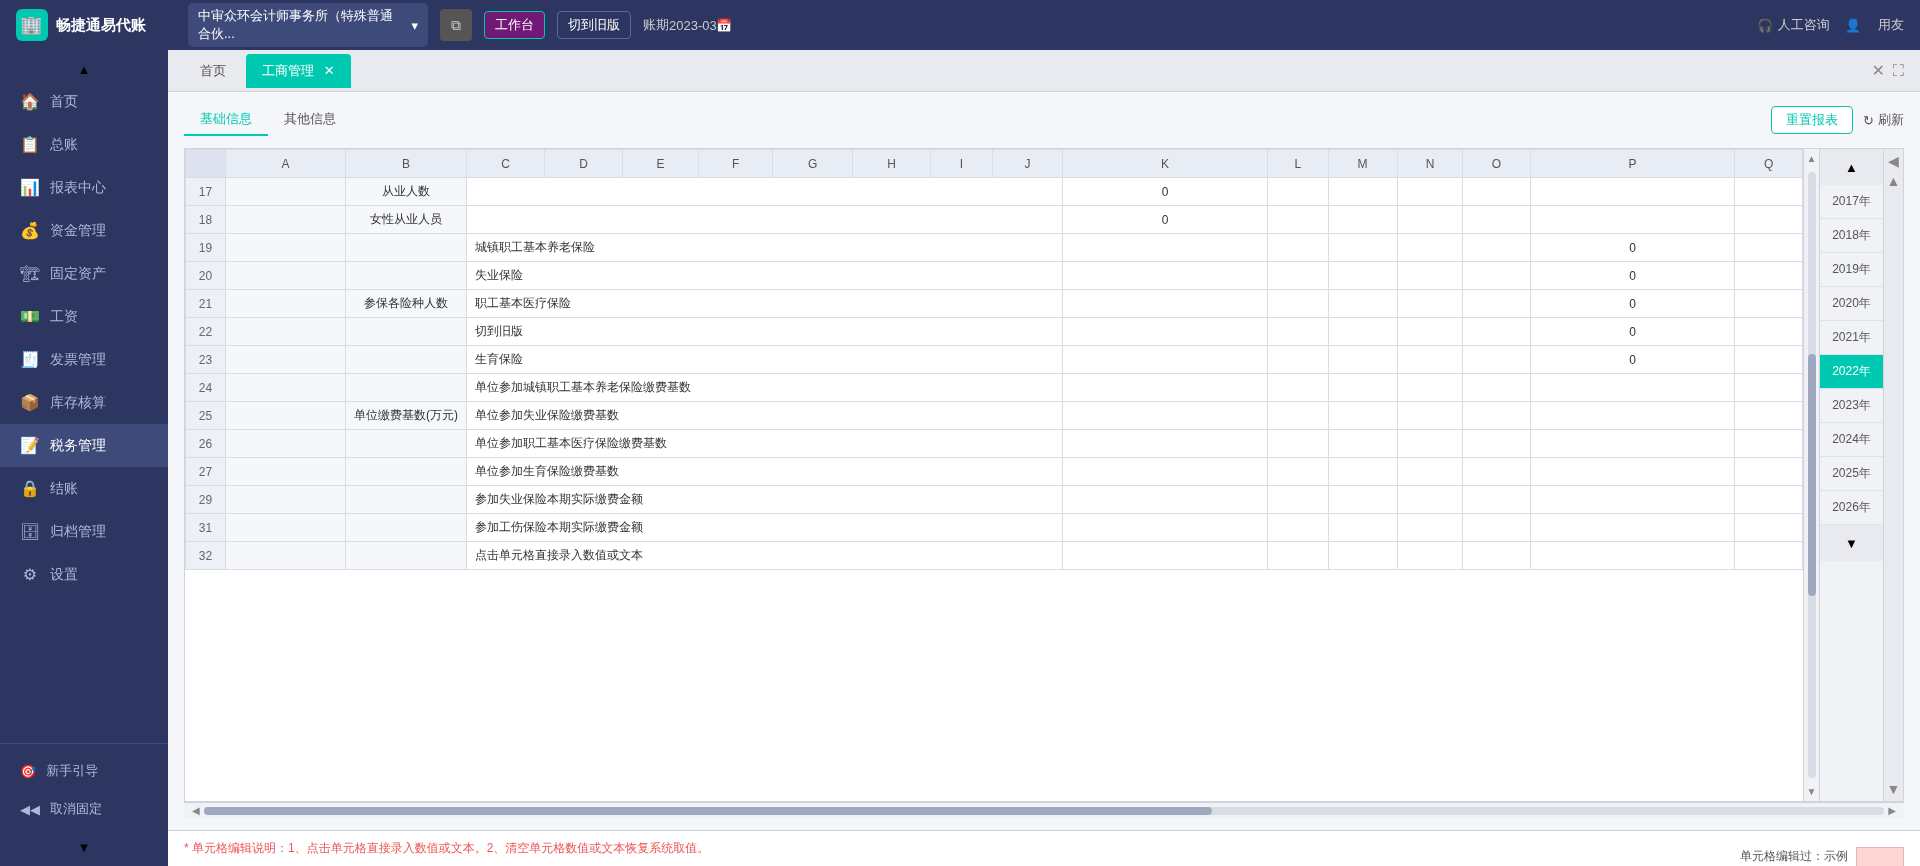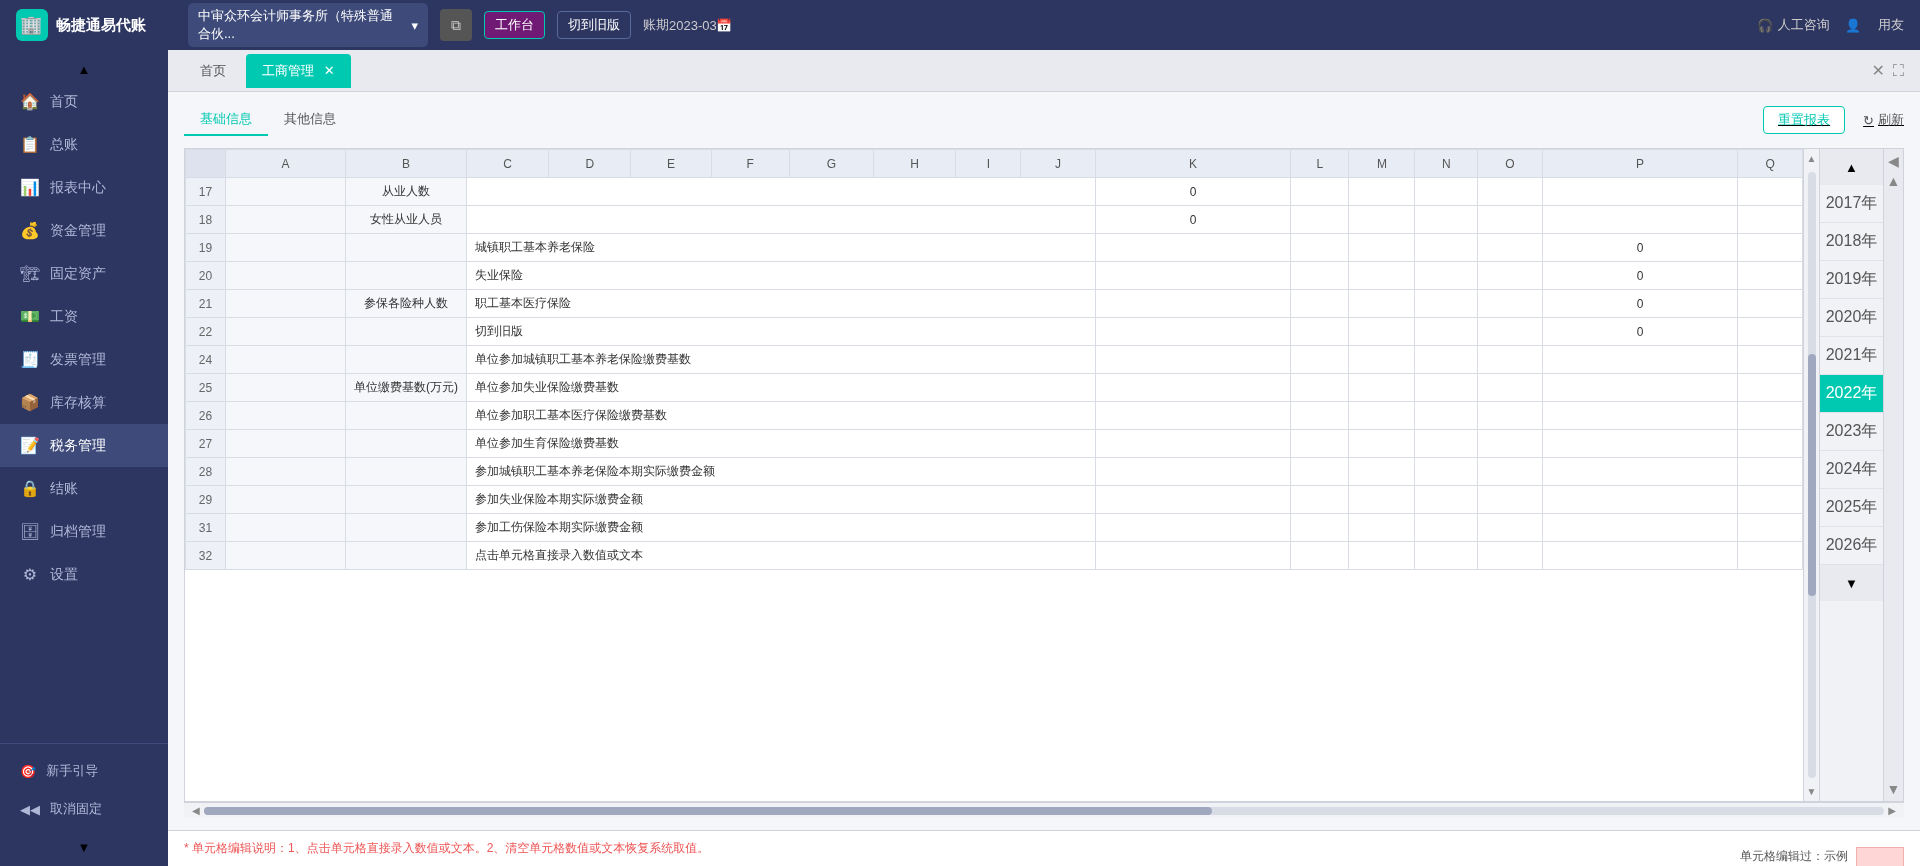--- a/index.html
+++ b/index.html
@@ -68,21 +68,21 @@
     
     .content { flex: 1; display: flex; flex-direction: column; overflow: hidden; padding: 12px 16px; }
 
     
     .subtabs { display: flex; align-items: center; margin-bottom: 12px; }
     .subtab {
       padding: 6px 16px; cursor: pointer; font-size: 13px; color: #555;
       border-bottom: 2px solid transparent;
     }
     .subtab.active { color: #00c9b1; border-bottom: 2px solid #00c9b1; }
-    .subtab-actions { margin-left: auto; display: flex; gap: 18px; text-decoration: underline; }
+    .subtab-actions { margin-left: auto; display: flex; gap: 10px; }
     .btn-reset {
       border: 1px solid #00c9b1; color: #00c9b1; background: #fff; border-radius: 4px;
       padding: 4px 14px; cursor: pointer; font-size: 13px;
     }
     .btn-refresh {
       border: none; background: none; color: #555; cursor: pointer; font-size: 13px;
       display: flex; align-items: center; gap: 4px;
     }
 
     
@@ -113,21 +113,21 @@
     
     .year-panel {
       width: 64px; background: #f0f2f5; border-left: 1px solid #d0d3dc;
       display: flex; flex-direction: column; align-items: center; overflow: hidden;
     }
     .year-panel-nav {
       width: 100%; height: 36px; display: flex; align-items: center; justify-content: center;
       cursor: pointer; background: #e8eaf0;
     }
     .year-item {
-      width: 100%; padding: 8px 0; text-align: center; font-size: 16px; color: #555;
+      width: 100%; padding: 8px 0; text-align: center; font-size: 12px; color: #555;
       cursor: pointer; border-bottom: 1px solid #e0e2ea;
     }
     .year-item.active { background: #00c9b1; color: #fff; }
 
     
     .hscroll {
       height: 16px; background: #f0f2f5; border-top: 1px solid #d0d3dc;
       display: flex; align-items: center; padding: 0 4px;
     }
     .hscroll-track {
@@ -398,20 +398,33 @@
                   <td class="col-c" colspan="8">切到旧版</td>
                   <td class="col-k"></td>
                   <td></td>
                   <td></td>
                   <td></td>
                   <td></td>
                   <td class="col-p">0</td>
                   <td></td>
                 </tr>
                 <tr>
+                  <td class="row-num">23</td>
+                  <td class="col-a"></td>
+                  <td class="col-b"></td>
+                  <td class="col-c" colspan="8">生育保险</td>
+                  <td class="col-k"></td>
+                  <td></td>
+                  <td></td>
+                  <td></td>
+                  <td></td>
+                  <td class="col-p">0</td>
+                  <td></td>
+                </tr>
+                <tr>
                   <td class="row-num">24</td>
                   <td class="col-a"></td>
                   <td class="col-b"></td>
                   <td class="col-c" colspan="8">单位参加城镇职工基本养老保险缴费基数</td>
                   <td class="col-k"></td>
                   <td></td>
                   <td></td>
                   <td></td>
                   <td></td>
                   <td class="col-p"></td>
@@ -441,33 +454,20 @@
                   <td></td>
                   <td></td>
                   <td class="col-p"></td>
                   <td></td>
                 </tr>
                 <tr>
                   <td class="row-num">27</td>
                   <td class="col-a"></td>
                   <td class="col-b"></td>
                   <td class="col-c" colspan="8">单位参加生育保险缴费基数</td>
-                  <td class="col-k"></td>
-                  <td></td>
-                  <td></td>
-                  <td></td>
-                  <td></td>
-                  <td class="col-p"></td>
-                  <td></td>
-                </tr>
-                <tr>
-                  <td class="row-num">28</td>
-                  <td class="col-a"></td>
-                  <td class="col-b"></td>
-                  <td class="col-c" colspan="8">参加城镇职工基本养老保险本期实际缴费金额</td>
                   <td class="col-k"></td>
                   <td></td>
                   <td></td>
                   <td></td>
                   <td></td>
                   <td class="col-p"></td>
                   <td></td>
                 </tr>
                 <tr>
                   <td class="row-num">29</td>

